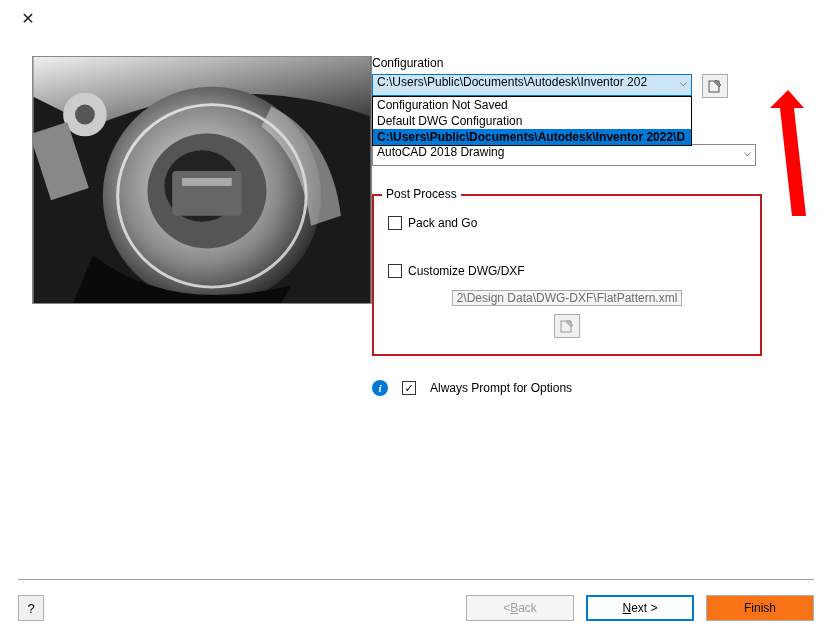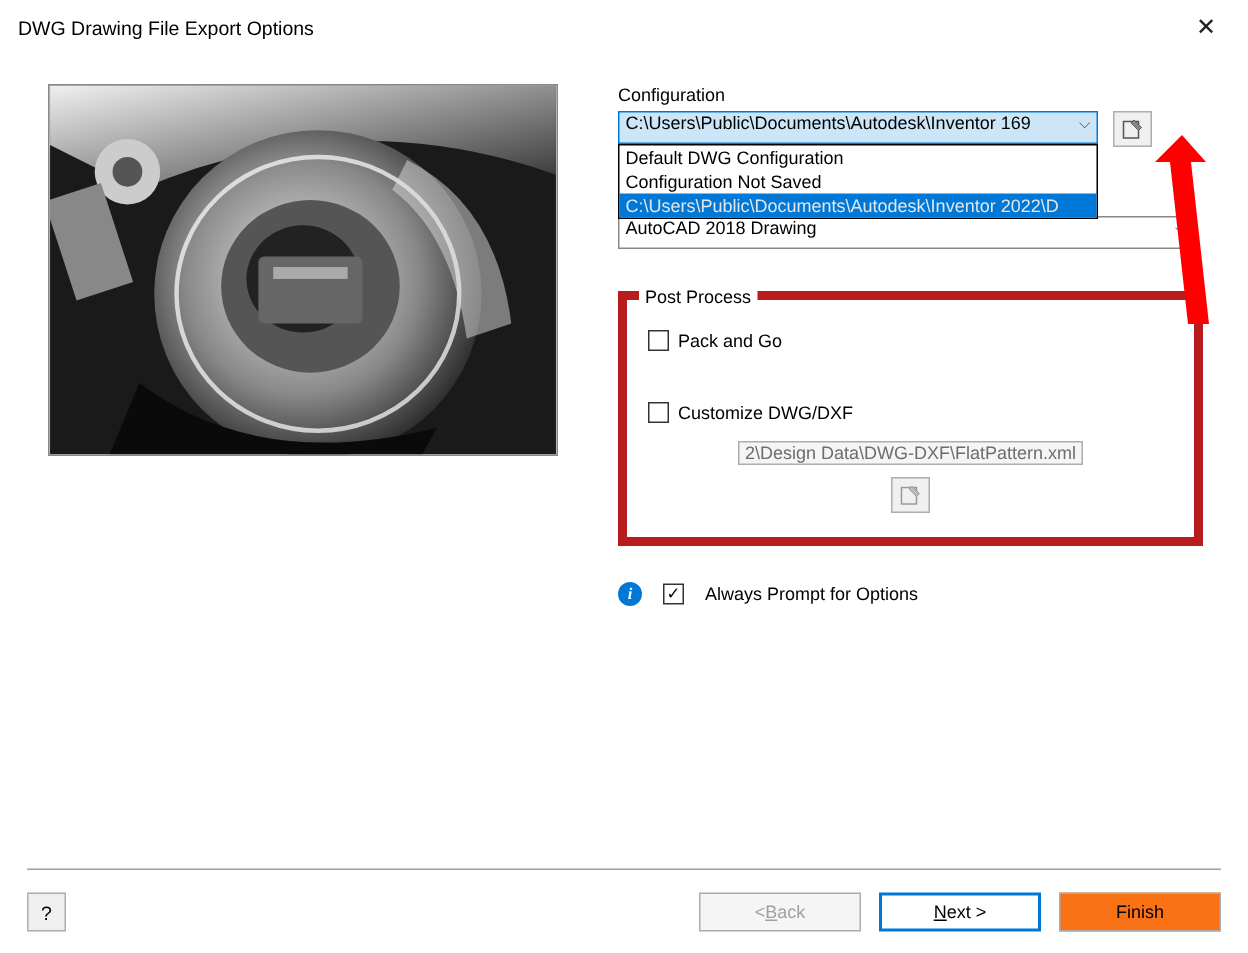--- a/index.html
+++ b/index.html
@@ -28,21 +28,20 @@
     .close-x {
       width: 32px;
       text-align: center;
       font-size: 16px;
       color: #222;
       cursor: default;
     }
     .content {
       padding: 20px 18px 0 32px;
       display: flex;
-      gap: 40px;
     }
     .preview-image {
       width: 340px;
       height: 248px;
       border: 1px solid #888;
       background: #d8d8d8;
       position: relative;
       overflow: hidden;
       flex-shrink: 0;
     }
@@ -98,21 +97,22 @@
     }
     .combo-item {
       font-size: 12px;
       padding: 1px 4px;
       white-space: nowrap;
       overflow: hidden;
       cursor: default;
     }
     .combo-item.selected {
       background: #0078d7;
-      color: #e5e5e5;
+      color: #000000;
+      font-weight: bold;
     }
     .combo2 {
       width: 384px;
       height: 22px;
       border: 1px solid #888;
       font-size: 12px;
       padding: 0 18px 0 4px;
       margin-top: 48px;
       position: relative;
       background: #fff;
@@ -129,21 +129,21 @@
       width: 26px;
       height: 24px;
       border: 1px solid #adadad;
       background: #f0f0f0;
       display: flex;
       align-items: center;
       justify-content: center;
       cursor: default;
     }
     .fieldset {
-      border: 6px solid #b91c1c;
+      border: 2px solid #b91c1c;
       margin-top: 28px;
       padding: 20px 14px 16px 14px;
       position: relative;
       width: 390px;
     }
     .fieldset .legend {
       position: absolute;
       top: -9px;
       left: 8px;
       background: #fff;
@@ -266,21 +266,20 @@
       background: #fff;
     }
     .mnemonic {
       text-decoration: underline;
     }
   </style>
 </head>
 <body>
 
 <div class="titlebar">
-  <div class="title">DWG Drawing File Export Options</div>
   <div class="close-x">✕</div>
 </div>
 
 <div class="content">
   <div class="preview-image">
     <svg viewBox="0 0 340 248">
       <defs>
         <radialGradient id="g1" cx="45%" cy="45%" r="60%">
           <stop offset="0%" stop-color="#e8e8e8"></stop>
           <stop offset="60%" stop-color="#888"></stop>
@@ -305,26 +304,26 @@
       <path d="M 240 50 Q 300 80 310 160 L 280 170 Q 270 100 230 70 Z" fill="#ddd" opacity="0.5"></path>
       <path d="M 60 200 Q 140 260 260 230 L 250 248 L 40 248 Z" fill="#0a0a0a"></path>
     </svg>
   </div>
 
   <div class="right-pane">
     <div class="config-label">Configuration</div>
     <div class="config-row">
       <div class="dropdown-wrap">
         <div class="combo">
-          <span>C:\Users\Public\Documents\Autodesk\Inventor 169</span>
+          <span>C:\Users\Public\Documents\Autodesk\Inventor 202</span>
           <span class="chev">⌵</span>
         </div>
         <div class="combo-list">
+          <div class="combo-item">Configuration Not Saved</div>
           <div class="combo-item">Default DWG Configuration</div>
-          <div class="combo-item">Configuration Not Saved</div>
           <div class="combo-item selected">C:\Users\Public\Documents\Autodesk\Inventor 2022\D</div>
         </div>
         <div class="combo2">
           <span>AutoCAD 2018 Drawing</span>
           <span class="chev">⌵</span>
         </div>
       </div>
       <div class="icon-btn">
         <svg width="16" height="16" viewBox="0 0 16 16">
           <rect x="2" y="3" width="10" height="11" fill="none" stroke="#555" stroke-width="1"></rect>

